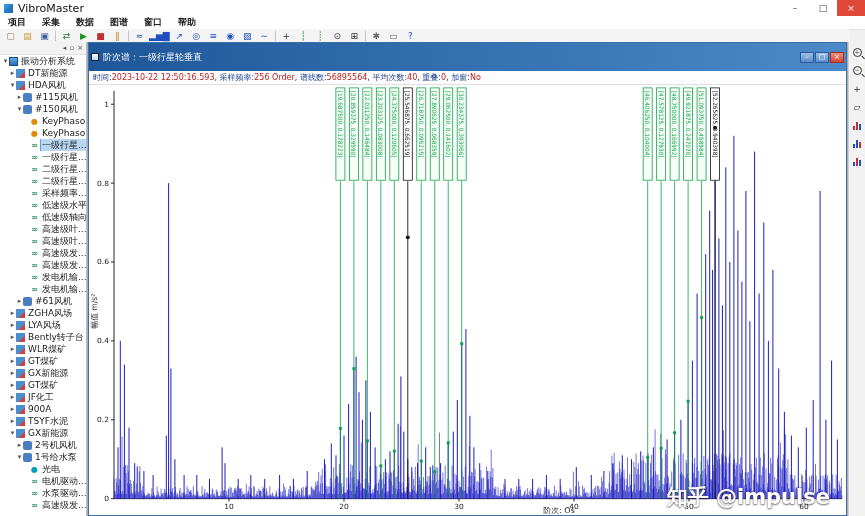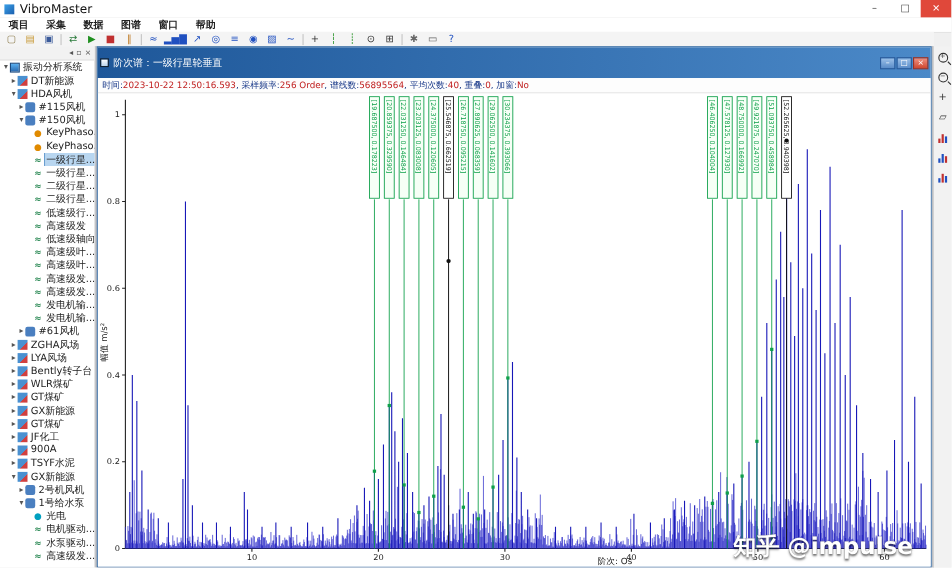--- a/index.html
+++ b/index.html
@@ -182,26 +182,26 @@
         <span class="tlabel">二级行星...</span>
       </div>
       <div class="tree-item" style="padding-left: 23px;">
         <span class="texp"></span>
         <span class="ticon ic-point">≈</span>
         <span class="tlabel">二级行星...</span>
       </div>
       <div class="tree-item" style="padding-left: 23px;">
         <span class="texp"></span>
         <span class="ticon ic-point">≈</span>
-        <span class="tlabel">低速级行...</span>
-      </div>
-      <div class="tree-item" style="padding-left: 23px;">
-        <span class="texp"></span>
-        <span class="ticon ic-point">≈</span>
-        <span class="tlabel">高速级发</span>
+        <span class="tlabel">采样频率...</span>
+      </div>
+      <div class="tree-item" style="padding-left: 23px;">
+        <span class="texp"></span>
+        <span class="ticon ic-point">≈</span>
+        <span class="tlabel">低速级水平</span>
       </div>
       <div class="tree-item" style="padding-left: 23px;">
         <span class="texp"></span>
         <span class="ticon ic-point">≈</span>
         <span class="tlabel">低速级轴向</span>
       </div>
       <div class="tree-item" style="padding-left: 23px;">
         <span class="texp"></span>
         <span class="ticon ic-point">≈</span>
         <span class="tlabel">高速级叶...</span>

